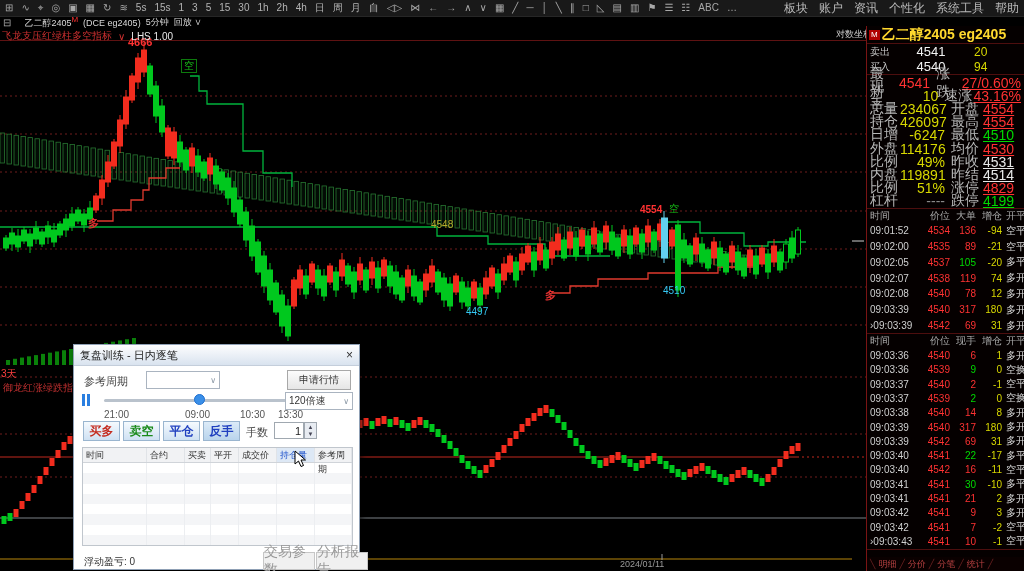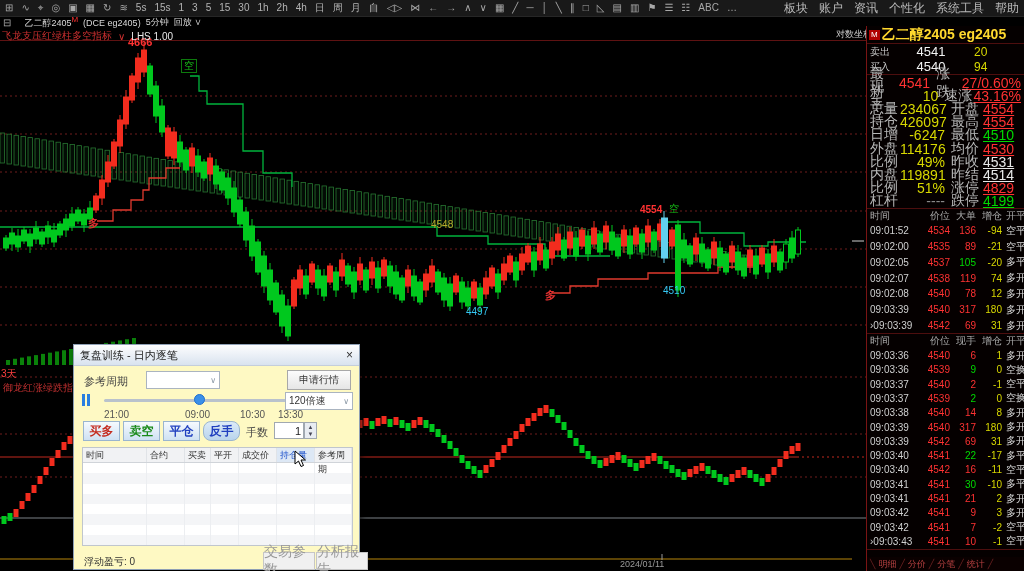--- a/index.html
+++ b/index.html
@@ -58,21 +58,21 @@
   .tick-head{display:grid;grid-template-columns:50px 34px 26px 26px 20px;font-size:10px;color:#a8a8a8;height:14px;align-items:center;padding-left:3px;}
   .tick-row{display:grid;grid-template-columns:50px 34px 26px 26px 20px;font-size:10px;height:15.8px;align-items:center;padding-left:3px;}
   .tick-row span:nth-child(2),.tick-row span:nth-child(3),.tick-row span:nth-child(4){text-align:right;padding-right:4px;}
   .tick-head span:nth-child(2),.tick-head span:nth-child(3),.tick-head span:nth-child(4){text-align:right;padding-right:4px;}
   .t-time{color:#cfcfcf;}.t-flag{color:#dedede;}
   #rp-t2 .tick-row{height:14.3px;}
   #rp-tabs{position:absolute;left:0;bottom:0;width:158px;height:14px;display:flex;align-items:center;
            font-size:9px;color:#b84040;background:#0a0000;}
   #rp-tabs .sep{color:#6b2020;margin:0 3px;}
   
-  #dlg{position:absolute;left:73px;top:344px;width:287px;height:226px;background:#fef9c3;
+  #dlg{position:absolute;left:73px;top:344px;width:287px;height:226px;background:#ffffff;
        border:1px solid #8fa0b5;box-shadow:2px 3px 6px rgba(0,0,0,.6);z-index:6;box-sizing:border-box;font-size:11px;color:#222;}
   #dlg-titlebar{height:20px;background:linear-gradient(#fdfdfe,#d9e3ef);display:flex;align-items:center;
                 padding:0 6px;border-bottom:1px solid #c4cedb;}
   #dlg-title{flex:1;font-size:11px;color:#222;}
   #dlg-close{color:#333;font-size:12px;cursor:default;}
   .dd{background:#fff;border:1px solid #aab4c0;height:16px;display:flex;align-items:center;
       font-size:10px;padding:0 3px;justify-content:space-between;color:#333;}
   .dd .caret{color:#8a97a5;font-size:8px;}
   #row-ref{position:absolute;left:10px;top:26px;width:267px;height:18px;}
   #ref-label{position:absolute;left:0;top:3px;color:#444;}
@@ -990,21 +990,21 @@
     <div id="row-btns">
 
       <div id="lots-box">1</div>
       <div id="lots-spin">
           <span>▲</span>
           <span>▼</span>
         </div>
     <div class="trade-btn" style="left: 0px; color: rgb(196, 42, 30);">买多</div>
         <div class="trade-btn" style="left: 40px; color: rgb(26, 138, 26);">卖空</div>
         <div class="trade-btn" style="left: 80px; color: rgb(31, 63, 191);">平仓</div>
-        <div class="trade-btn" style="left: 120px; color: rgb(31, 63, 191); background: linear-gradient(rgb(220, 235, 248), rgb(185, 212, 236)); border-radius: 8px;">反手</div>
+        <div class="trade-btn" style="left: 120px; color: rgb(31, 63, 191); background: linear-gradient(rgb(220, 235, 248), rgb(185, 212, 236));">反手</div>
         <span id="lots-label">手数</span>
       </div>
     <div id="dlg-table">
       <div id="dlg-thead">
           <span>时间</span>
           <span>合约</span>
           <span>买卖</span>
           <span>平开</span>
           <span>成交价</span>
           <span class="hl">持仓量</span>

